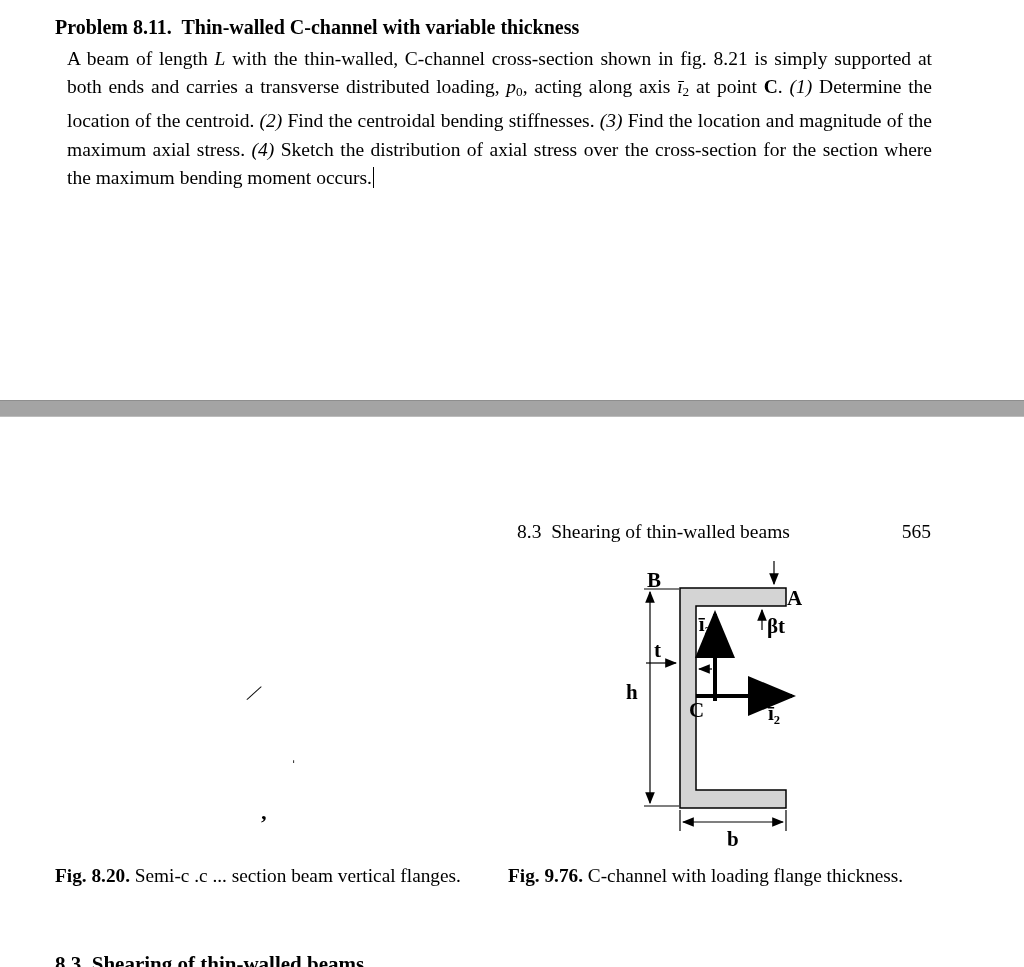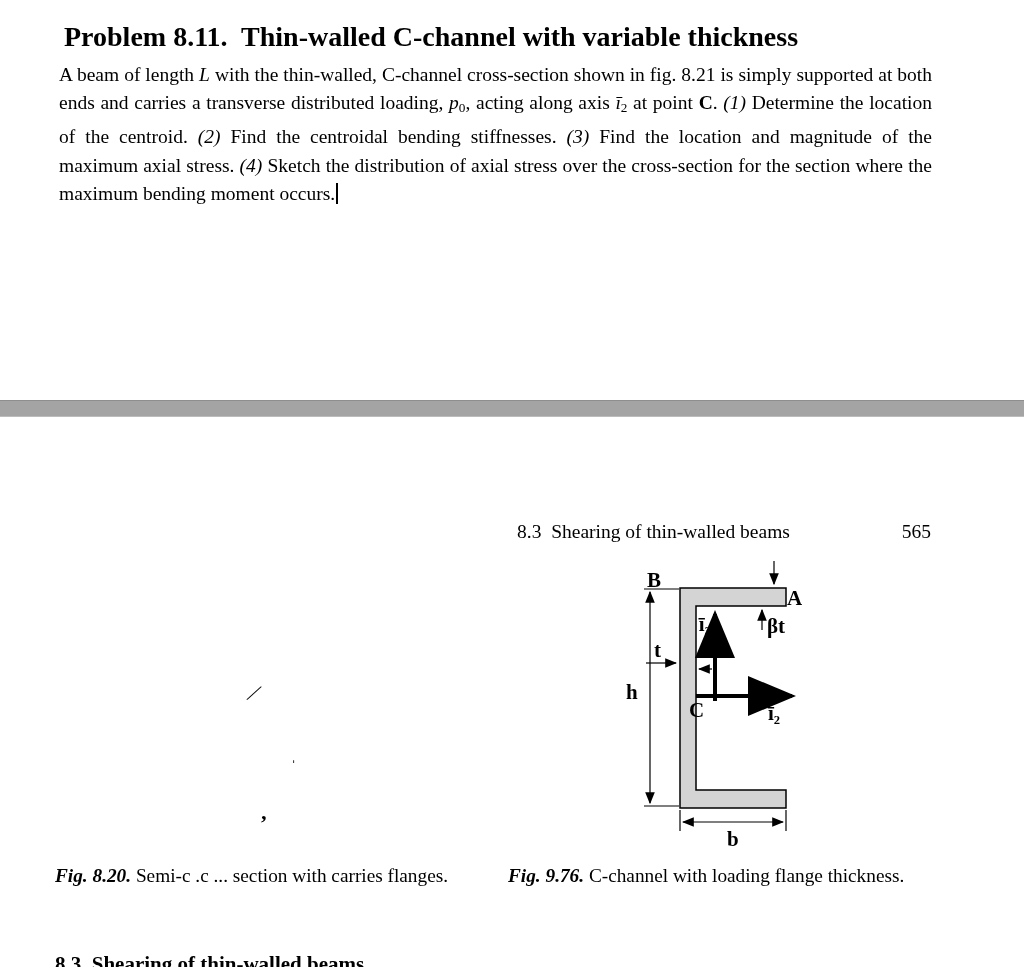--- a/index.html
+++ b/index.html
@@ -6,25 +6,25 @@
   body{
     width:1024px;height:967px;position:relative;overflow:hidden;
     background:#ffffff;color:#000;
     font-family:"Liberation Serif","DejaVu Serif",serif;
   }
   .abs{position:absolute;}
 
   
   #problem{left:55px;top:12px;width:877px;}
   #problem h1{
-    margin:9px;font-size:28px;line-height:31px;font-weight:bold;
+    margin:0;font-size:20px;line-height:31px;font-weight:bold;
     white-space:pre-wrap;
   }
   #problem p{
-    margin:2px 0 0 4px;font-size:19.5px;line-height:28.4px;text-align:justify;
+    margin:2px 0 0 12px;font-size:19.5px;line-height:28.4px;text-align:justify;
   }
   .seg-i{font-style:italic;}
   .seg-b{font-weight:bold;}
   .seg-sub{font-size:0.68em;vertical-align:-0.25em;}
   .cursor{
     display:inline-block;width:1.5px;height:21px;background:#000;
     vertical-align:-4px;margin-left:1px;
   }
 
   
@@ -44,21 +44,21 @@
   #figure-svg text{
     font-family:"Liberation Serif","DejaVu Serif",serif;
     font-weight:bold;font-size:21px;fill:#000;
   }
   #figure-svg line{stroke:#000;}
 
   
   .caption{top:862px;font-size:19.3px;line-height:28.5px;text-align:justify;}
   #caption-820{left:55px;width:422px;}
   #caption-821{left:508px;width:424px;}
-  .fig-label{font-weight:bold;font-style:italic;}
+  .fig-label{font-weight:bold;}
 
   
   .artifact{color:#000;}
   #artifact-1{left:252px;top:680px;font-size:24px;transform:rotate(12deg);}
   #artifact-2{left:291px;top:758px;font-size:16px;}
   #artifact-3{left:260px;top:810px;font-size:22px;font-weight:bold;}
 
   
   #clipped-heading{
     left:55px;top:951px;width:640px;height:16px;overflow:hidden;
@@ -121,21 +121,21 @@
   <line x1="172" y1="80" x2="172" y2="60" stroke-width="1.2" marker-end="url(#arrS)"></line>
   <text x="177" y="83">βt</text>
 </svg>
 
 <span id="artifact-1" class="abs artifact">⁄</span>
 <span id="artifact-2" class="abs artifact">ˈ</span>
 <span id="artifact-3" class="abs artifact">ʼ</span>
 
 <div id="caption-820" class="abs caption">
   <span class="fig-label">Fig. 8.20.</span>
-  <span>Semi-c .c ... section with carries flanges.</span>
+  <span>Semi-c .c ... section beam vertical flanges.</span>
 </div>
 <div id="caption-821" class="abs caption">
   <span class="fig-label">Fig. 9.76.</span>
   <span>C-channel with loading flange thickness.</span>
 </div>
 
 <div id="clipped-heading" class="abs">
   <span>8.3  Shearing of thin-walled beams</span>
 </div>
 

